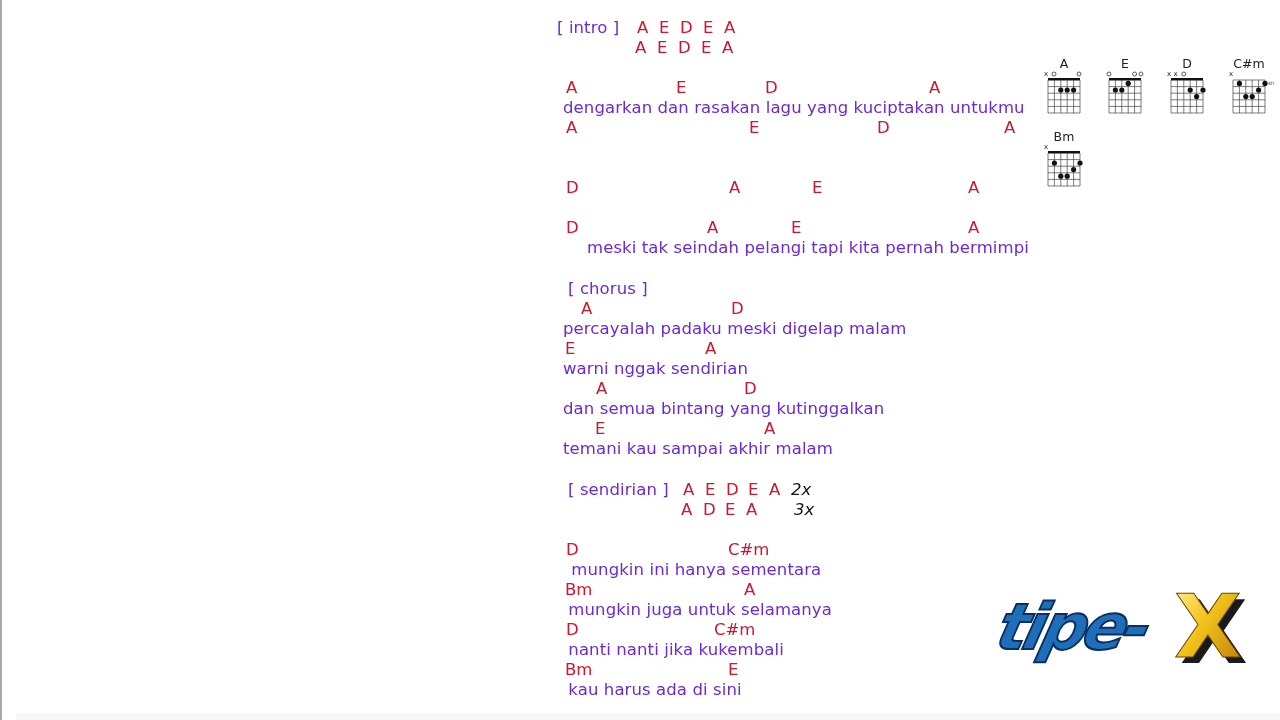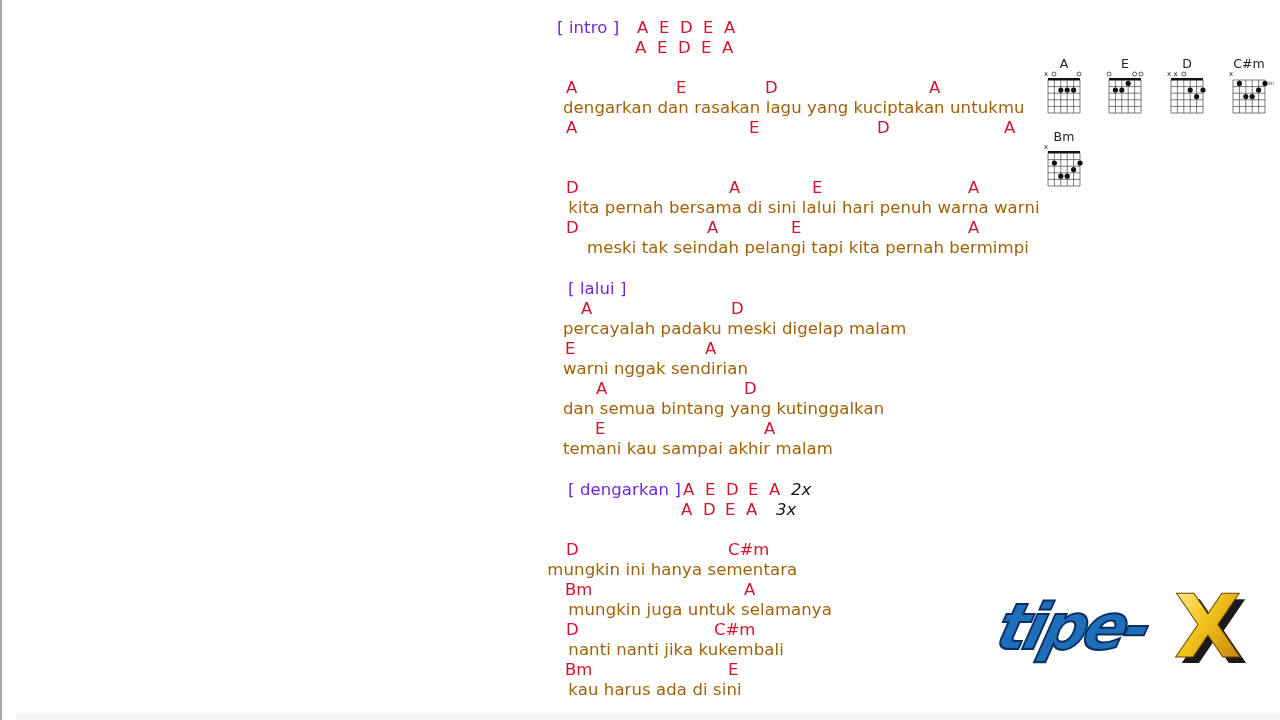--- a/index.html
+++ b/index.html
@@ -2,21 +2,21 @@
 <html><head>
 <meta charset="utf-8">
 <style>
   html, body { margin:0; padding:0; }
   body { width:1280px; height:720px; background:#ffffff; position:relative; overflow:hidden;
          font-family:"DejaVu Sans", sans-serif; }
   .left-border { position:absolute; left:0; top:0; width:2px; height:720px; background:#a8a8a8; }
   .bottom-shade { position:absolute; left:16px; right:0; top:713px; height:7px; background:#f6f6f6; }
   .sheet { position:absolute; left:0; top:0; width:1280px; height:720px; }
   .line { position:absolute; white-space:pre; font-size:16.5px; line-height:20px; letter-spacing:0.1px; }
-  .lyric { color:#a16207; }
+  .lyric { color:#6d28d9; }
   .section { color:#6d28d9; }
   .chord-row { position:absolute; height:20px; }
   .chord { position:absolute; color:#d0152e; font-size:16.5px; line-height:20px; white-space:pre; }
   .repeat { position:absolute; color:#151515; font-size:16.5px; line-height:20px;font-style:italic; }
   .diagram { position:absolute; width:44px; }
   .diagram .name { position:absolute; left:0; width:44px; top:0; text-align:center; font-size:12.5px; color:#222; line-height:14px; }
   .diagram svg { position:absolute; left:0; top:13px; }
   .logo { position:absolute; left:992px; top:583px; width:262px; height:86px; }
 </style>
 </head>
@@ -56,30 +56,29 @@
     <span class="chord" style="left:877px">D</span>
     <span class="chord" style="left:1004px">A</span>
   </div>
 
   <div class="chord-row" style="left:0;top:178px;">
     <span class="chord" style="left:566px">D</span>
     <span class="chord" style="left:729px">A</span>
     <span class="chord" style="left:812px">E</span>
     <span class="chord" style="left:968px">A</span>
   </div>
-  <div class="line lyric" style="left:563px;top:198px;"> kita pernah bersama di sini lalui hari penuh warna warni</div>
   <div class="chord-row" style="left:0;top:218px;">
     <span class="chord" style="left:566px">D</span>
     <span class="chord" style="left:707px">A</span>
     <span class="chord" style="left:791px">E</span>
     <span class="chord" style="left:968px">A</span>
   </div>
   <div class="line lyric" style="left:563px;top:238px;margin-left:24px;">meski tak seindah pelangi tapi kita pernah bermimpi</div>
 
-  <div class="line section" style="left:568px;top:279px;">[ lalui ]</div>
+  <div class="line section" style="left:568px;top:279px;">[ chorus ]</div>
   <div class="chord-row" style="left:0;top:299px;">
     <span class="chord" style="left:581px">A</span>
     <span class="chord" style="left:731px">D</span>
   </div>
   <div class="line lyric" style="left:563px;top:319px;">percayalah padaku meski digelap malam</div>
   <div class="chord-row" style="left:0;top:339px;">
     <span class="chord" style="left:565px">E</span>
     <span class="chord" style="left:705px">A</span>
   </div>
   <div class="line lyric" style="left:563px;top:359px;">warni nggak sendirian</div>
@@ -87,42 +86,42 @@
     <span class="chord" style="left:596px">A</span>
     <span class="chord" style="left:744px">D</span>
   </div>
   <div class="line lyric" style="left:563px;top:399px;">dan semua bintang yang kutinggalkan</div>
   <div class="chord-row" style="left:0;top:419px;">
     <span class="chord" style="left:595px">E</span>
     <span class="chord" style="left:764px">A</span>
   </div>
   <div class="line lyric" style="left:563px;top:439px;">temani kau sampai akhir malam</div>
 
-  <div class="line section" style="left:568px;top:480px;">[ dengarkan ]</div>
+  <div class="line section" style="left:568px;top:480px;">[ sendirian ]</div>
   <div class="chord-row" style="left:0;top:480px;">
     <span class="chord" style="left:683px">A</span>
     <span class="chord" style="left:705px">E</span>
     <span class="chord" style="left:726px">D</span>
     <span class="chord" style="left:748px">E</span>
     <span class="chord" style="left:769px">A</span>
     <span class="repeat" style="left:791px">2x</span>
   </div>
   <div class="chord-row" style="left:0;top:500px;">
     <span class="chord" style="left:681px">A</span>
     <span class="chord" style="left:703px">D</span>
     <span class="chord" style="left:725px">E</span>
     <span class="chord" style="left:746px">A</span>
-    <span class="repeat" style="left:776px">3x</span>
+    <span class="repeat" style="left:794px">3x</span>
   </div>
 
   <div class="chord-row" style="left:0;top:540px;">
     <span class="chord" style="left:566px">D</span>
     <span class="chord" style="left:728px">C#m</span>
   </div>
-  <div class="line lyric" style="left:542px;top:560px;"> mungkin ini hanya sementara</div>
+  <div class="line lyric" style="left:566px;top:560px;"> mungkin ini hanya sementara</div>
   <div class="chord-row" style="left:0;top:580px;">
     <span class="chord" style="left:565px">Bm</span>
     <span class="chord" style="left:744px">A</span>
   </div>
   <div class="line lyric" style="left:563px;top:600px;"> mungkin juga untuk selamanya</div>
   <div class="chord-row" style="left:0;top:620px;">
     <span class="chord" style="left:566px">D</span>
     <span class="chord" style="left:714px">C#m</span>
   </div>
   <div class="line lyric" style="left:563px;top:640px;"> nanti nanti jika kukembali</div>

